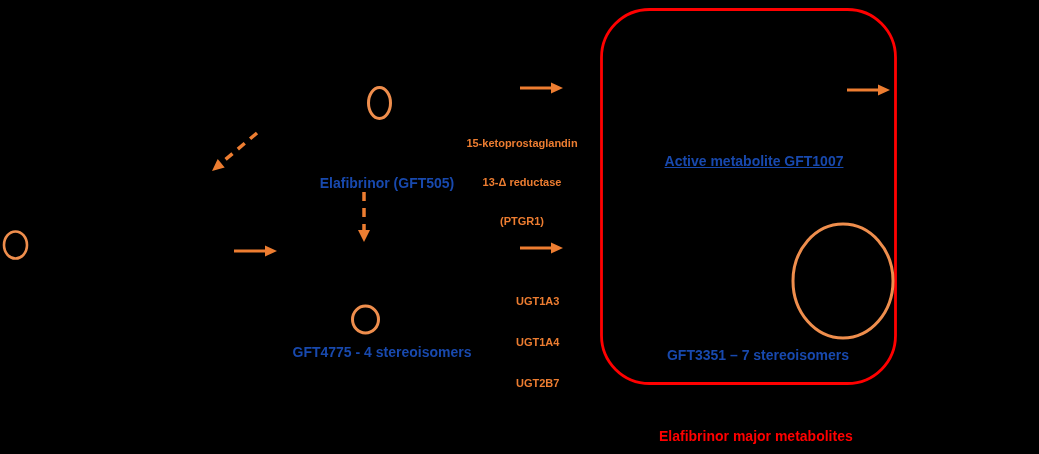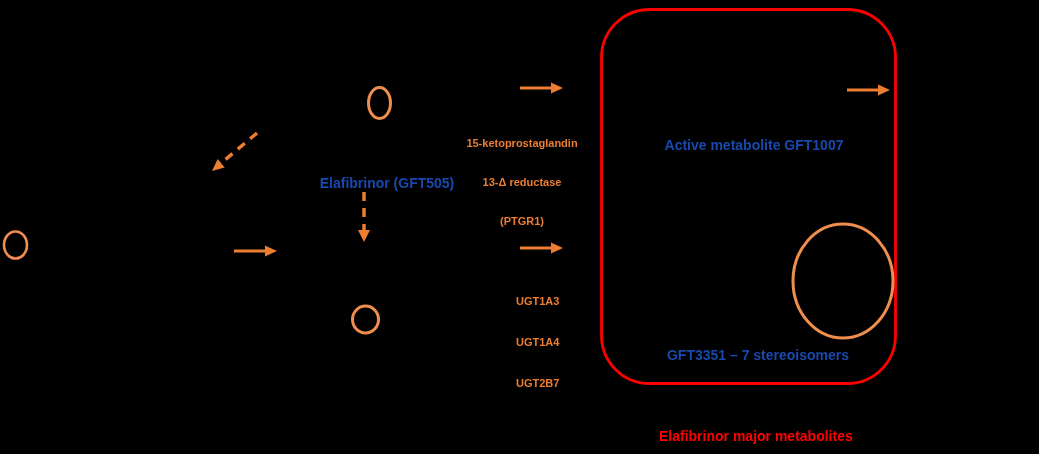--- a/index.html
+++ b/index.html
@@ -57,22 +57,23 @@
     </g>
     <g>
       <line class="stroke-o" x1="364" y1="192" x2="364" y2="230" stroke-width="3.5" stroke-dasharray="9 7"></line>
       <polygon class="fill-o" points="358,230 370,230 364,242"></polygon>
     </g>
   </svg>
 
 
   <div class="lbl blue fs14 center" style="left:292px;top:147px;width:190px;margin-top:28px;">Elafibrinor (GFT505)</div>
 
+  <div class="lbl blue fs14 center" style="left:287px;top:344px;width:190px;">GFT4775 - 4 stereoisomers</div>
 
-  <div class="lbl blue fs14 center" style="left:654px;top:137px;width:200px;">Active metabolite GFT1007</div>
+  <div class="lbl blue fs14 center" style="left:654px;top:153px;width:200px;text-decoration:underline;">Active metabolite GFT1007</div>
 
   <div class="lbl blue fs14 center" style="left:658px;top:347px;width:200px;">GFT3351 – 7 stereoisomers</div>
 
 
   <div class="lbl orange fs13 center" style="left:437px;top:114px;width:170px;line-height:19.5px;">
     <div>15-ketoprostaglandin</div>
     <div>13-Δ reductase</div>
     <div>(PTGR1)</div>
   </div>
 

